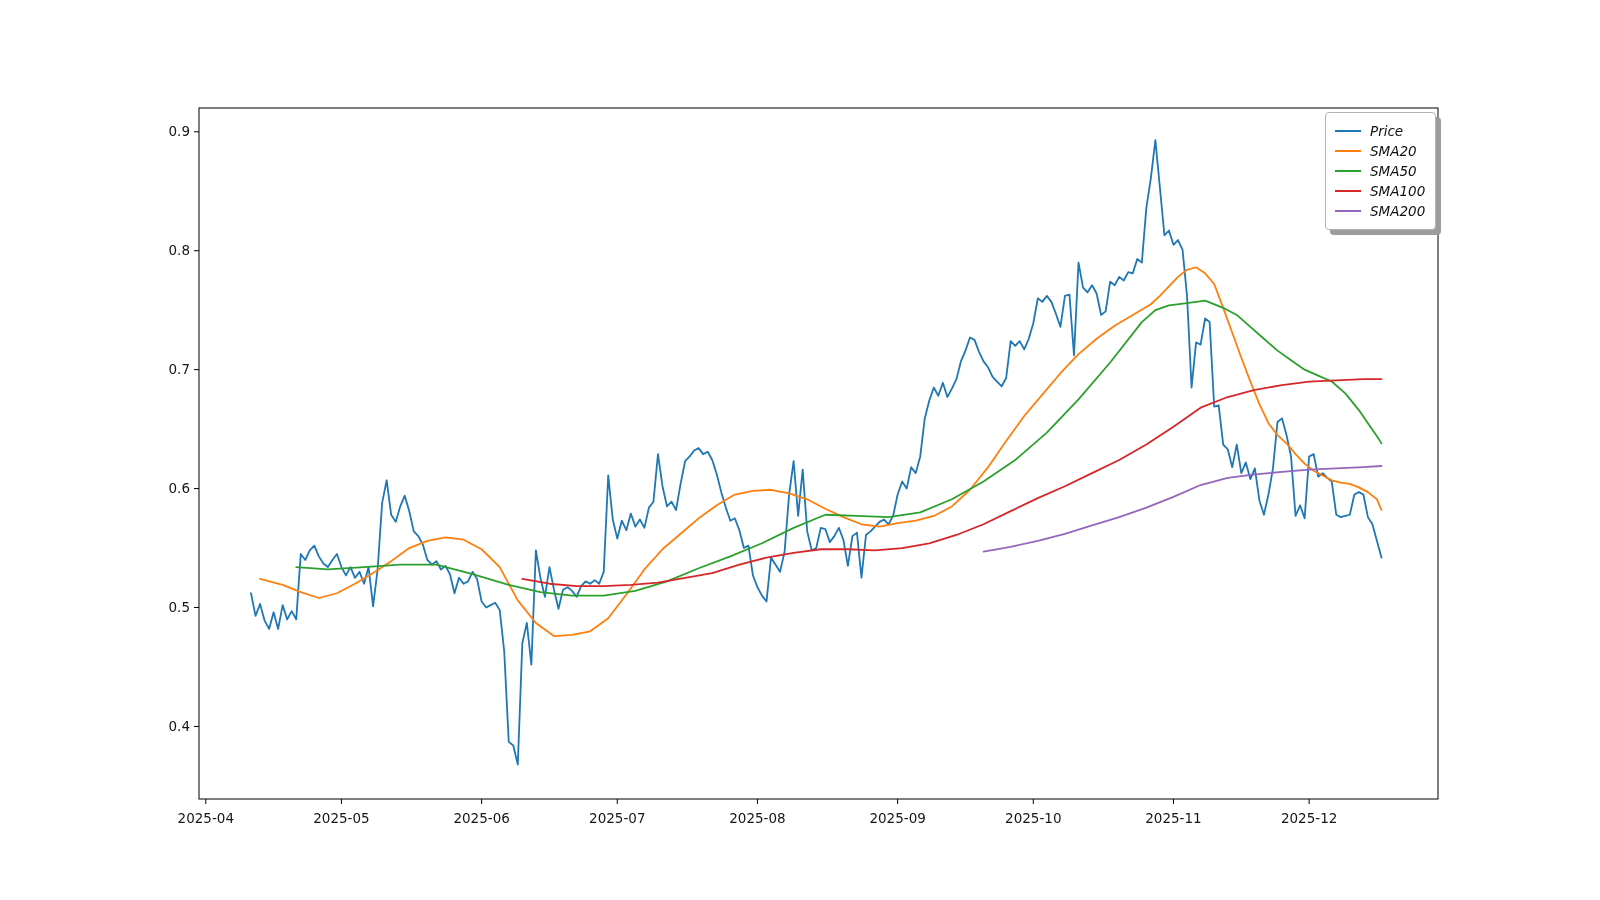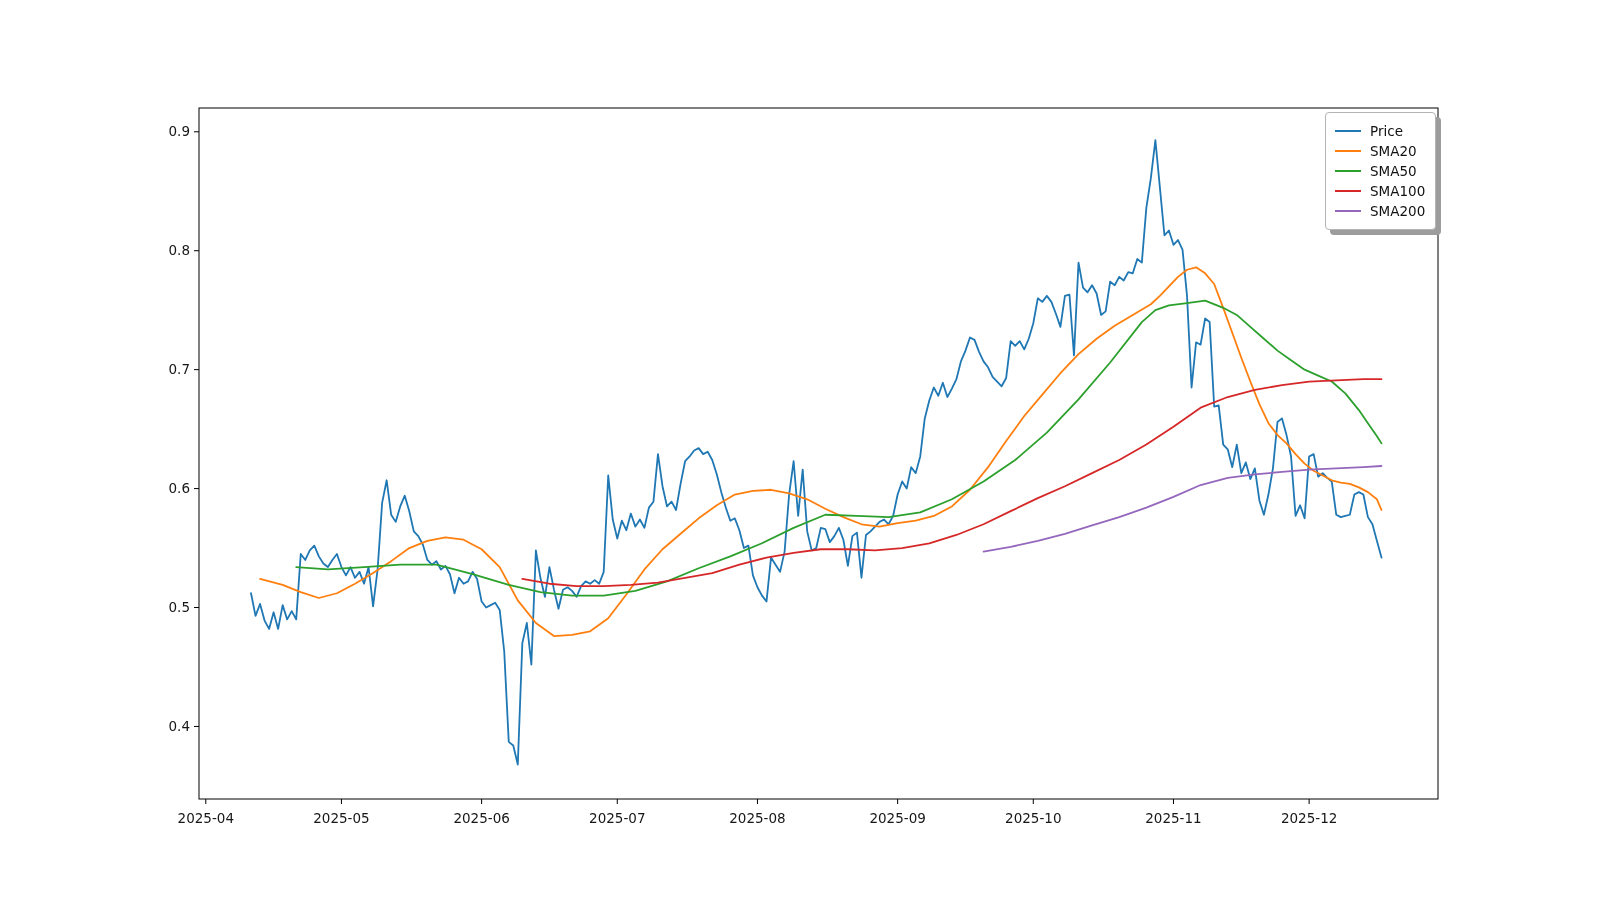--- a/index.html
+++ b/index.html
@@ -21,20 +21,21 @@
     position: absolute;
     left: 1325px;
     top: 112px;
     min-width: 106px;
     box-sizing: border-box;
     background: #ffffff;
     border: 1px solid #b4b4b4;
     border-radius: 4px;
     padding: 8px 10px 8px 9px;
     box-shadow: 5px 5px 0 #9c9c9c;
+    font-style: italic;
   }
   .legend-row {
     display: flex;
     align-items: center;
     height: 20px;
     gap: 9px;
     white-space: nowrap;
   }
   .legend-swatch {
     width: 26px;

